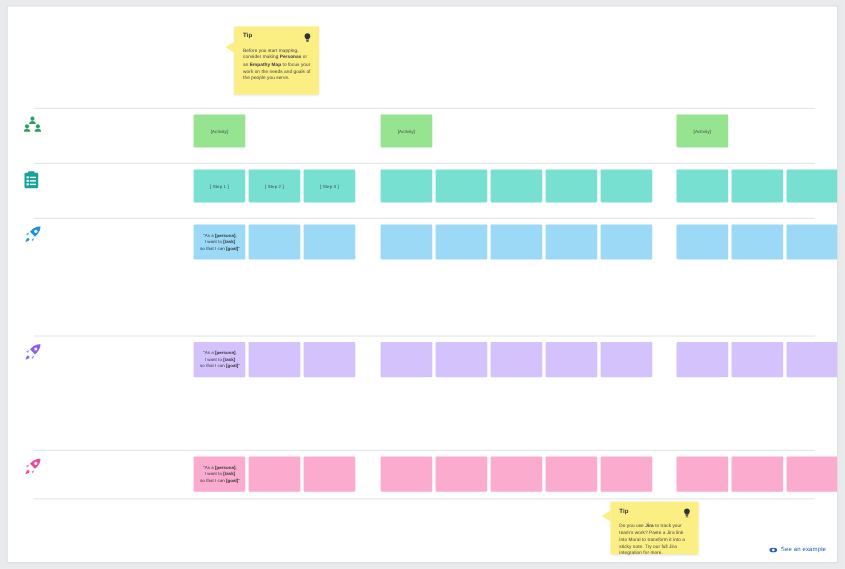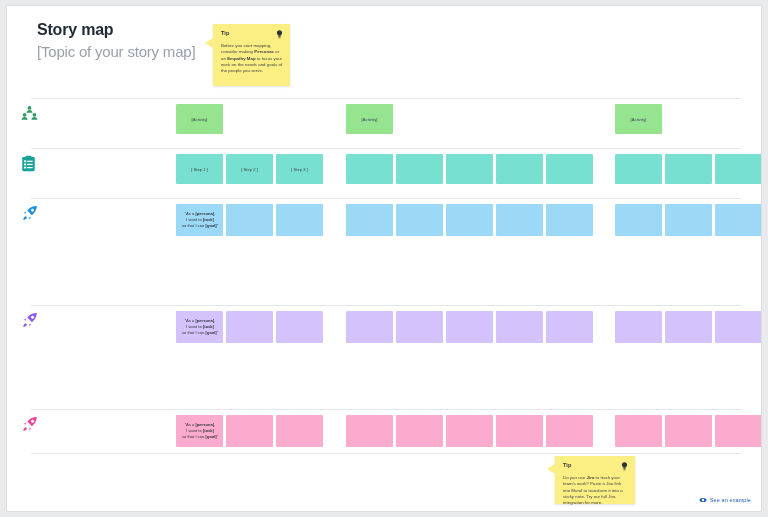--- a/index.html
+++ b/index.html
@@ -106,24 +106,20 @@
     font-size: 5.5px; color: #1f5fbf; letter-spacing: .1px;
     cursor: pointer;
   }
   .footer-link .fl-ico { width: 8px; height: 8px; margin-right: 3px; }
 </style>
 </head>
 <body>
 
 <div class="canvas">
 
-  <div class="header">
-    <h1>Story map</h1>
-    <div class="subtitle">[Topic of your story map]</div>
-  </div>
 
   <div id="rows-container">
       <div class="divider" style="top: 92px;"></div>
       <div class="row" style="top: 98px;">
         <div class="rowhead">
           <div class="ico"><svg viewBox="0 0 20 20" width="17" height="17">
       <circle cx="10" cy="3.4" r="2.2" fill="#2f9e63"></circle>
       <path d="M6.4 9.2c0-2 1.6-3.3 3.6-3.3s3.6 1.3 3.6 3.3z" fill="#2f9e63"></path>
       <circle cx="4.2" cy="11.6" r="2.2" fill="#2f9e63"></circle>
       <path d="M.6 17.4c0-2 1.6-3.3 3.6-3.3s3.6 1.3 3.6 3.3z" fill="#2f9e63"></path>

